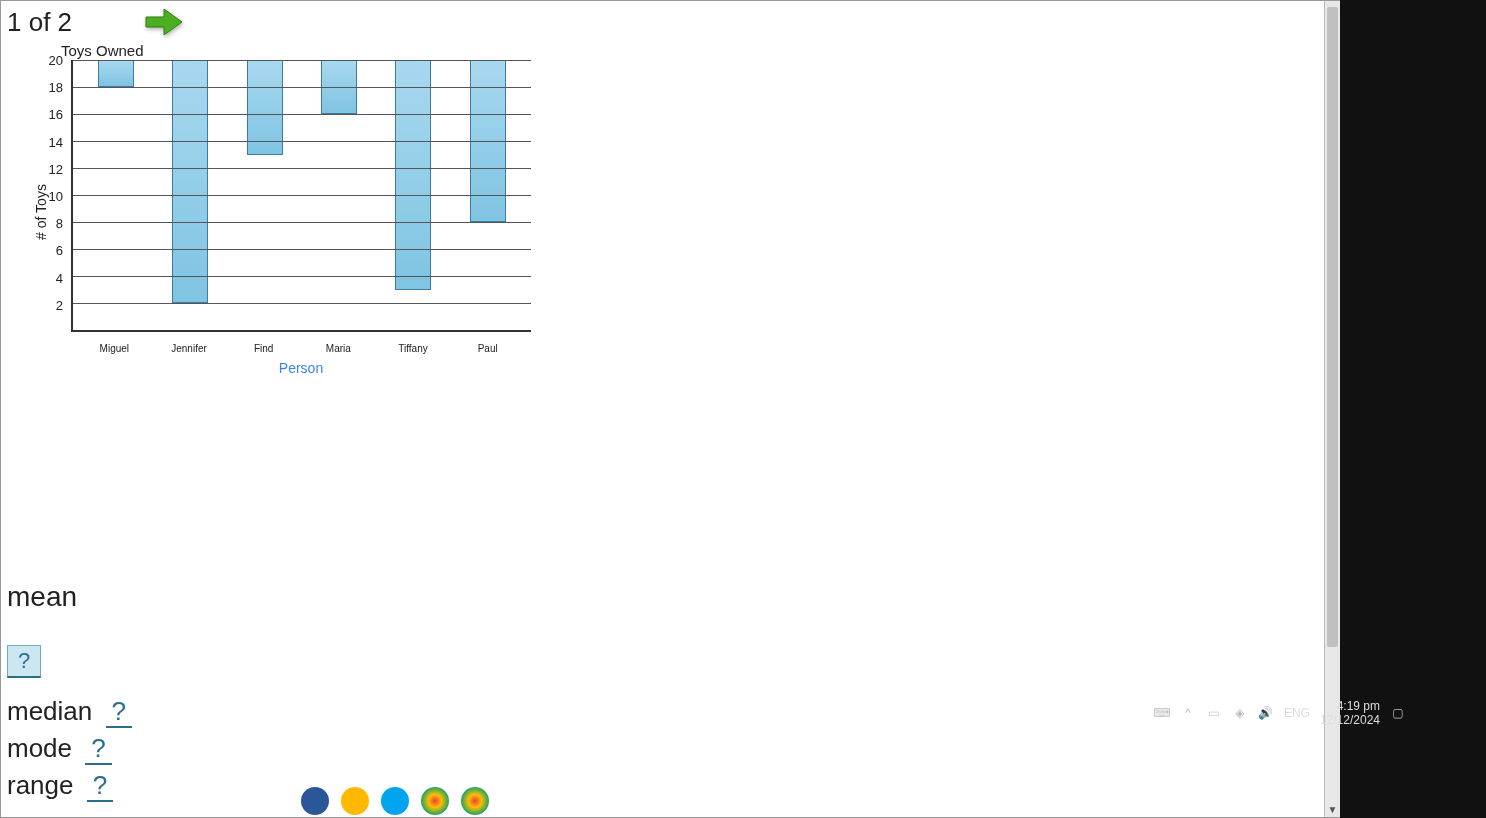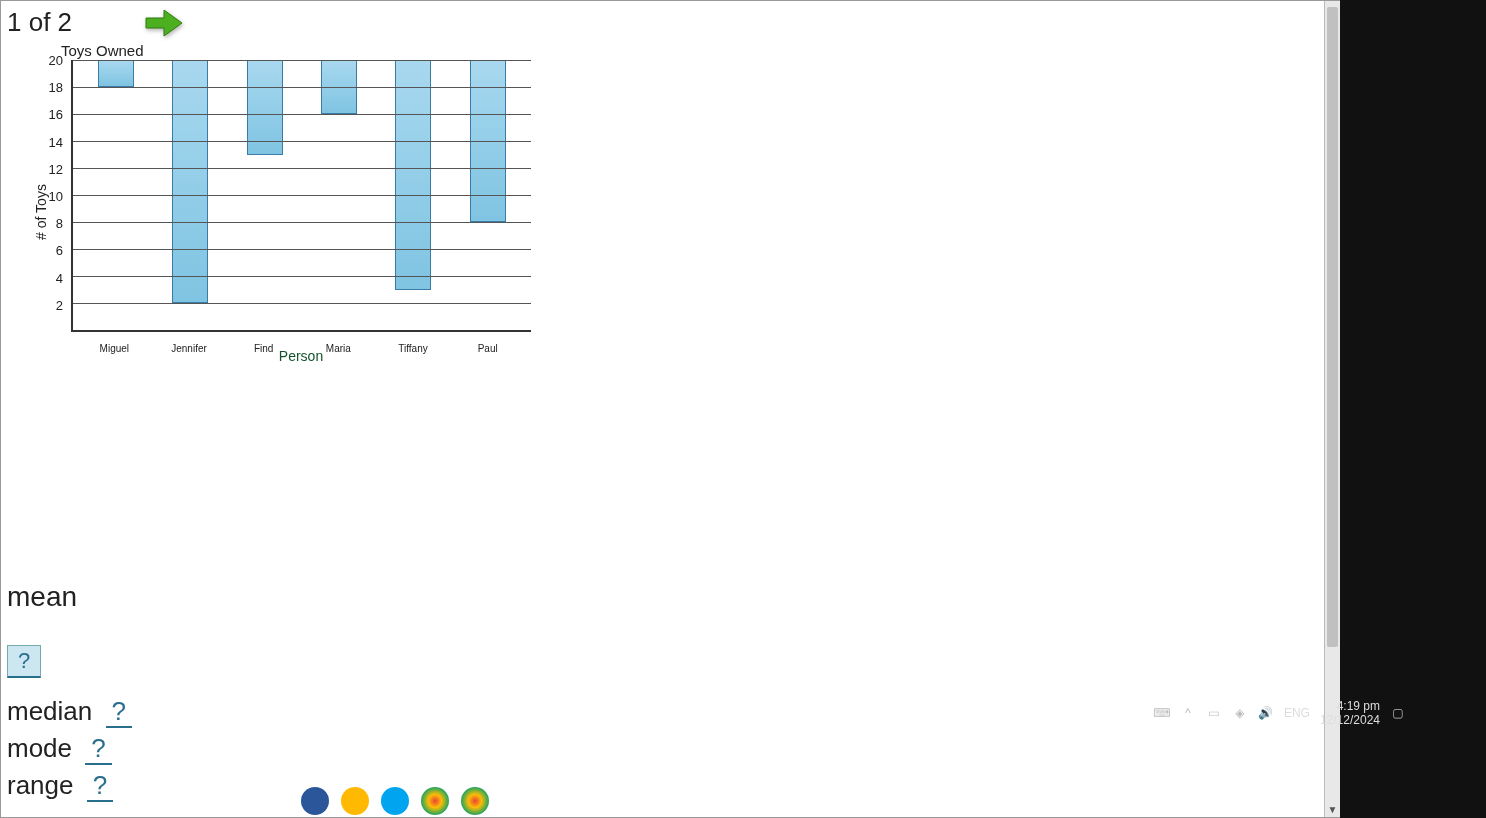--- a/index.html
+++ b/index.html
@@ -21,21 +21,20 @@
     }
     .question-text {
       font-weight: bold;
       font-size: 20px;
       padding: 12px 8px 8px 6px;
       line-height: 1.4;
       color: #111;
     }
     .counter-row {
       display: flex;
-      align-items: center;
       gap: 72px;
       padding: 6px 8px 2px 6px;
     }
     .counter {
       font-size: 26px;
       color: #222;
     }
     .next-arrow {
       width: 40px; height: 30px;
       position: relative;
@@ -103,22 +102,22 @@
     }
     .xticks {
       position: absolute;
       left: 50px; right: 10px; bottom: 28px;
       display: flex; justify-content: space-around;
       padding: 0 6px;
     }
     .xticks span { flex:1; text-align:center; font-size:10px; color:#222; }
     .xlabel {
       position: absolute;
-      left: 50px; right: 10px; bottom: 18px;
-      text-align:center; font-size:14px; color:#14532d;
+      left: 50px; right: 10px; bottom: 6px;
+      text-align:center; font-size:14px; color:#3b82f6;
     }
     .answers {
       position: absolute;
       left: 6px;
       bottom: 10px;
     }
     .answers .label-big {
       font-size: 28px;
       color: #222;
       margin-bottom: 32px;

